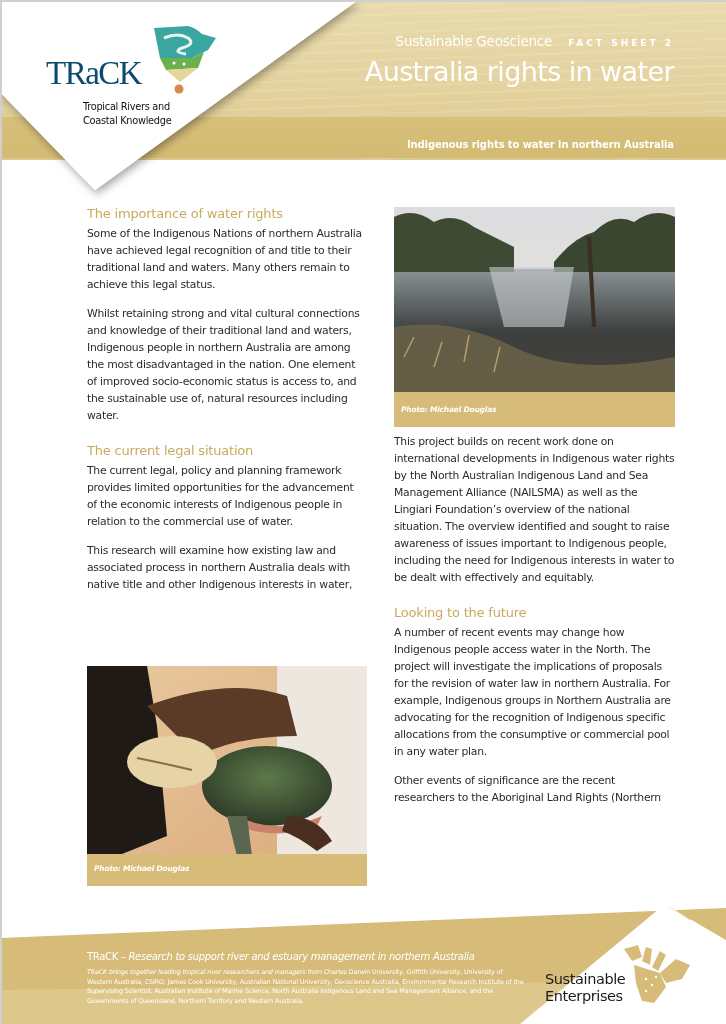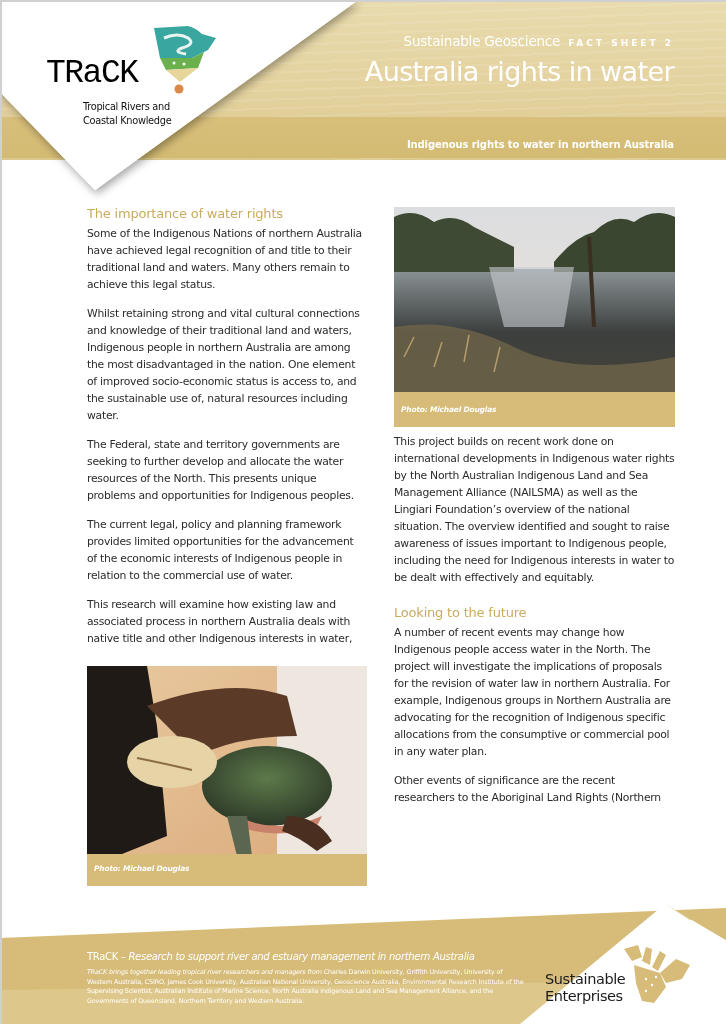--- a/index.html
+++ b/index.html
@@ -23,35 +23,35 @@
     position: absolute; left: 0; top: 117px; width: 726px; height: 41px;
     background: linear-gradient(180deg, #d8bf7a, #d4bb73);
   }
   .header-white-triangle {
     position: absolute; left: 0; top: 0; width: 726px; height: 200px;
   }
   .series-line {
     position: absolute; right: 52px; top: 33px; color: #ffffff;
     font-family: "DejaVu Sans", sans-serif; font-size: 13.5px; letter-spacing: -0.2px;
   }
-  .series-line .factsheet { font-size: 9px; font-weight: bold; letter-spacing: 3px; margin-left: 8px; }
+  .series-line .factsheet { font-size: 9px; font-weight: bold; letter-spacing: 3px; margin-left: 16px; }
   .main-title {
     position: absolute; right: 52px; top: 56px; color: #ffffff;
     font-family: "DejaVu Sans", sans-serif; font-size: 27px; letter-spacing: -0.6px;
     white-space: nowrap;
   }
   .strip-subtitle {
     position: absolute; right: 52px; top: 139px; color: #ffffff;
     font-family: "DejaVu Sans", sans-serif; font-size: 10px; font-weight: bold; letter-spacing: -0.1px;
   }
 
   
   .logo-wordmark {
-    position: absolute; left: 46px; top: 55px; font-family: Liberation Mono, monospace;
-    font-size: 33px; color: #000000; letter-spacing: -1.5px; z-index: 5;
+    position: absolute; left: 46px; top: 55px; font-family: Liberation Serif, serif;
+    font-size: 33px; color: #0c4a6e; letter-spacing: -1.5px; z-index: 5;
   }
   .logo-mark { position: absolute; left: 152px; top: 24px; width: 66px; height: 70px; z-index: 5; }
   .logo-tagline {
     position: absolute; left: 83px; top: 100px; font-size: 9.8px; line-height: 14px; color: #111; z-index: 5;
     font-family: "DejaVu Sans", sans-serif; letter-spacing: -0.3px;
   }
 
   
   .col { position: absolute; font-size: 10.8px; line-height: 17px; letter-spacing: -0.25px; color: #2b2b2b; }
   .col-left { left: 87px; top: 205px; width: 275px; }
@@ -122,21 +122,21 @@
 <div class="series-line">
   <span>Sustainable Geoscience</span><span class="factsheet">FACT SHEET 2</span>
 </div>
 <div class="main-title">Australia rights in water</div>
 <div class="strip-subtitle">Indigenous rights to water in northern Australia</div>
 
 <div class="col col-left">
   <h3 class="section-heading">The importance of water rights</h3>
   <p class="para">Some of the Indigenous Nations of northern Australia have achieved legal recognition of and title to their traditional land and waters. Many others remain to achieve this legal status.</p>
   <p class="para">Whilst retaining strong and vital cultural connections and knowledge of their traditional land and waters, Indigenous people in northern Australia are among the most disadvantaged in the nation. One element of improved socio-economic status is access to, and the sustainable use of, natural resources including water.</p>
-  <p class="para">The Federal, state and territory governments are seeking to further develop and allocate the water resources of the North. This presents unique problems and opportunities for Indigenous peoples.</p>
+  <h3 class="section-heading" style="margin-top:18px">The current legal situation</h3>
   <p class="para">The current legal, policy and planning framework provides limited opportunities for the advancement of the economic interests of Indigenous people in relation to the commercial use of water.</p>
   <p class="para">This research will examine how existing law and associated process in northern Australia deals with native title and other Indigenous interests in water,</p>
 </div>
 
 <div class="photo" style="left:87px; top:666px; width:280px; height:220px;">
   <svg width="280" height="220" viewBox="0 0 280 220">
     <defs>
       <linearGradient id="sand" x1="0" y1="0" x2="1" y2="1">
         <stop offset="0" stop-color="#e9c9a0"></stop>
           <stop offset="1" stop-color="#d9a878"></stop>

